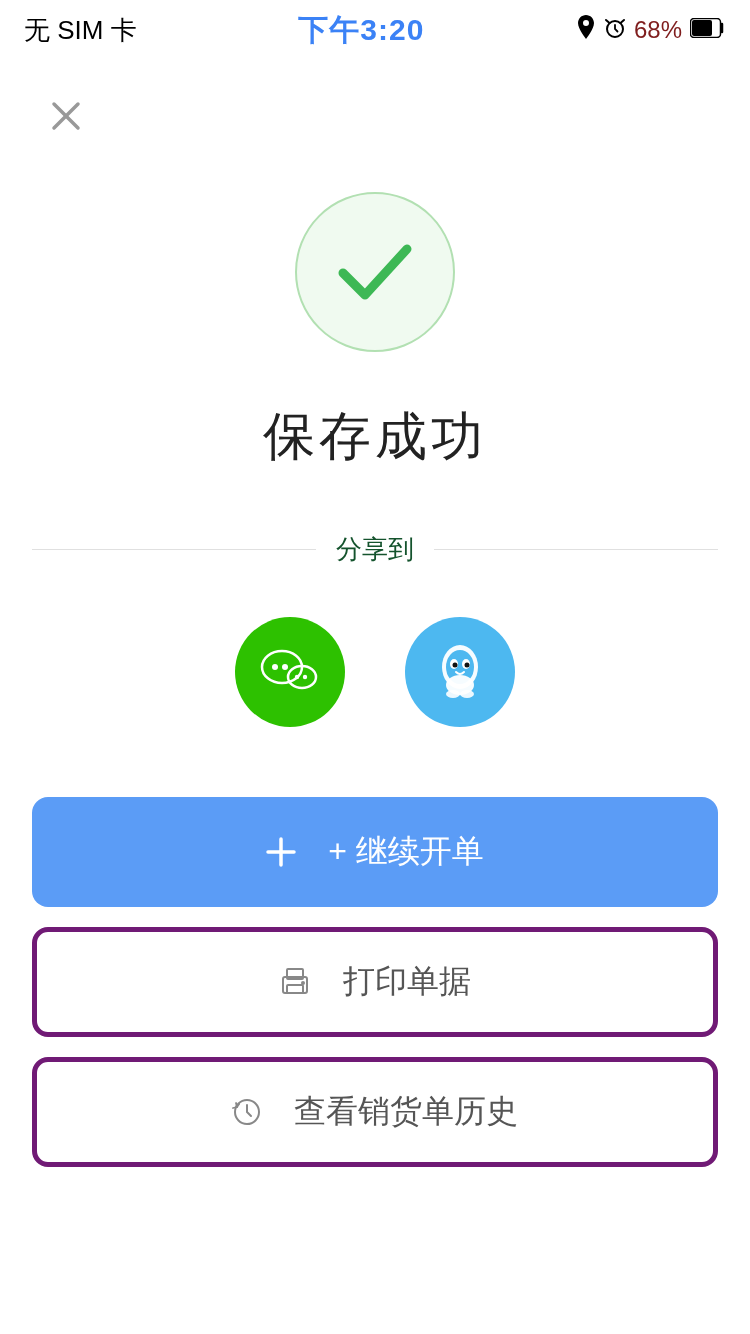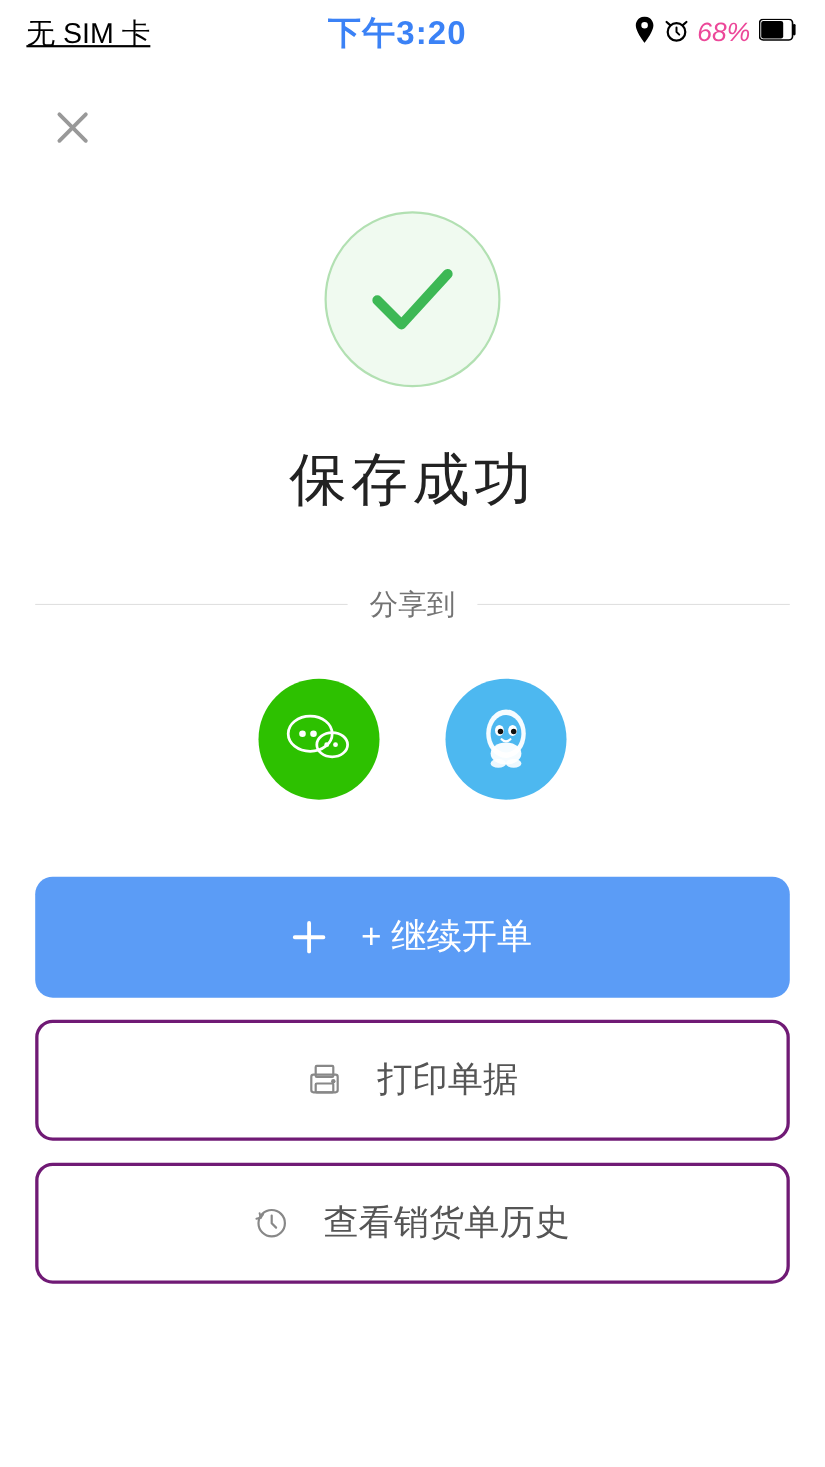--- a/index.html
+++ b/index.html
@@ -26,37 +26,35 @@
       flex-shrink: 0;
     }
 
     .status-left {
       display: flex;
       align-items: center;
       gap: 10px;
       font-size: 26px;
       color: #000;
       font-weight: 500;
-      text-decoration: underline;
     }
 
     .status-center {
       font-size: 30px;
       font-weight: 600;
       color: #3b82f6;
       letter-spacing: 1px;
     }
 
     .status-right {
       display: flex;
       align-items: center;
       gap: 8px;
       font-size: 24px;
-      color: #ec4899;
-      font-style: italic;
+      color: #7f1d1d;
     }
 
     
     .close-area {
       padding: 30px 40px 10px 40px;
     }
 
     .close-btn {
       width: 52px;
       height: 52px;
@@ -113,21 +111,21 @@
     }
 
     .share-divider .line {
       flex: 1;
       height: 1px;
       background: #e0e0e0;
     }
 
     .share-divider .label {
       font-size: 26px;
-      color: #737373;
+      color: #14532d;
       white-space: nowrap;
     }
 
     
     .share-icons {
       display: flex;
       align-items: center;
       justify-content: center;
       gap: 60px;
       margin-bottom: 70px;
@@ -177,21 +175,21 @@
 
     .action-btn.primary {
       background: #5b9cf6;
       color: #ffffff;
       font-weight: 400;
     }
 
     .action-btn.secondary {
       background: #ffffff;
       color: #555;
-      border: 3px solid #701a75;
+      border: 5px solid #701a75;
       font-weight: 400;
     }
 
     .action-btn svg {
       flex-shrink: 0;
     }
   </style>
 </head>
 <body>
 

